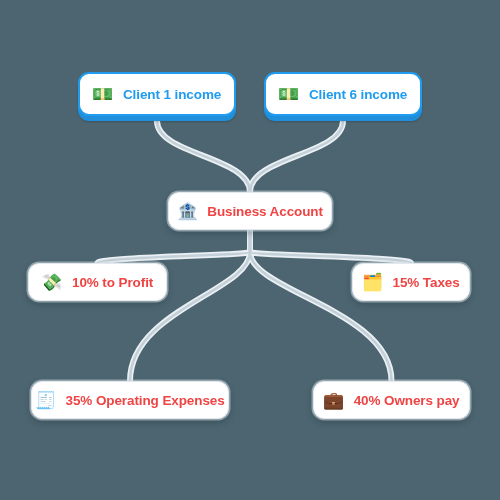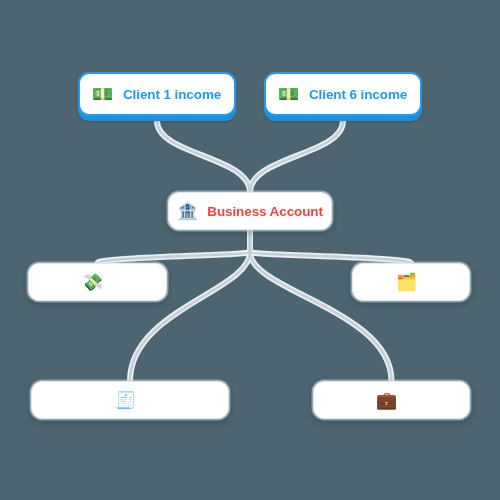--- a/index.html
+++ b/index.html
@@ -101,27 +101,31 @@
     <span class="node-label">Client 6 income</span>
   </div>
 
   <div class="node plain" style="left: 168px; top: 192px; width: 164px; height: 38px;">
     <span class="node-emoji">🏦</span>
     <span class="node-label">Business Account</span>
   </div>
 
   <div class="node plain" style="left: 28px; top: 263px; width: 139px; height: 38px;">
     <span class="node-emoji">💸</span>
+    <span class="node-label">10% to Profit</span>
   </div>
 
   <div class="node plain" style="left: 352px; top: 263px; width: 118px; height: 38px;">
     <span class="node-emoji">🗂️</span>
+    <span class="node-label">15% Taxes</span>
   </div>
 
   <div class="node plain" style="left: 31px; top: 381px; width: 198px; height: 38px;">
     <span class="node-emoji">🧾</span>
+    <span class="node-label">35% Operating Expenses</span>
   </div>
 
   <div class="node plain" style="left: 313px; top: 381px; width: 157px; height: 38px;">
     <span class="node-emoji">💼</span>
+    <span class="node-label">40% Owners pay</span>
   </div>
 
 </div>
 
 </body></html>

